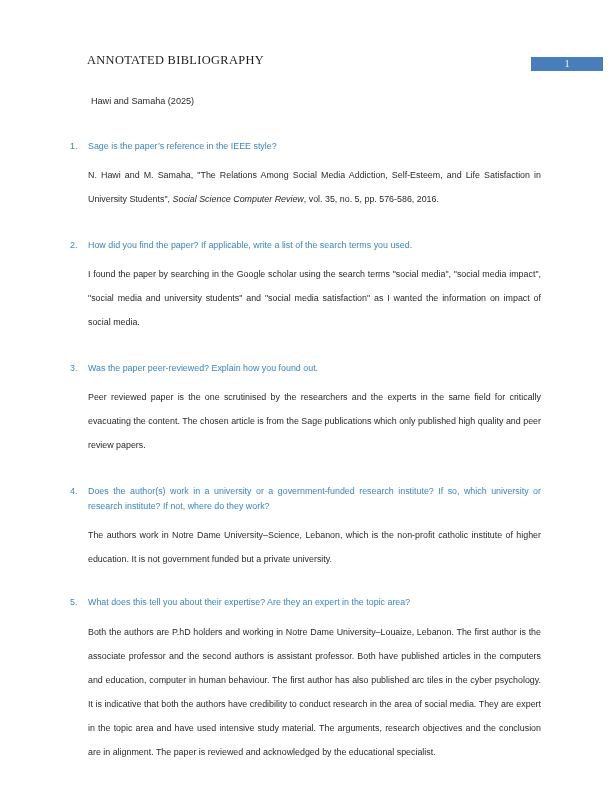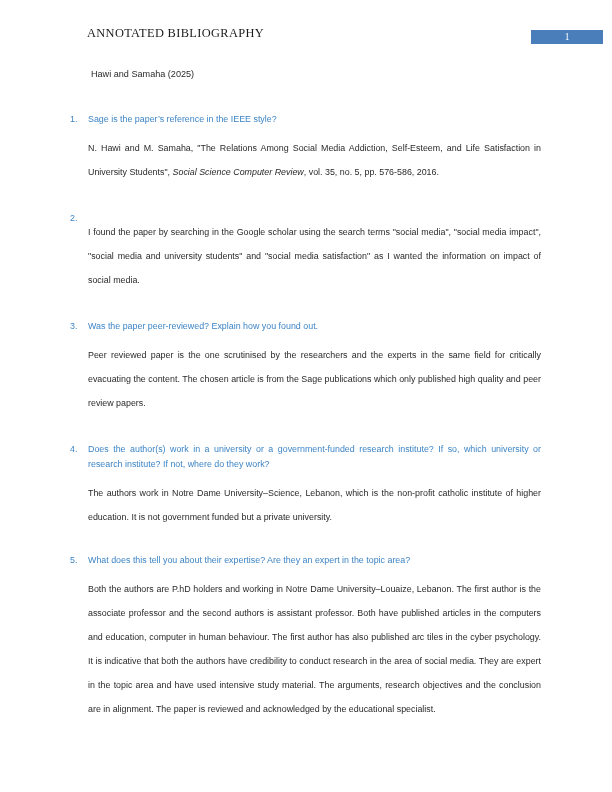--- a/index.html
+++ b/index.html
@@ -12,20 +12,21 @@
     height: 792px;
     position: relative;
     font-family: "Liberation Sans", sans-serif;
     -webkit-font-smoothing: antialiased;
   }
 
   .page {
     position: absolute;
     inset: 0;
     background: #ffffff;
+    margin-top: 27px;
   }
 
   
   .header {
     position: absolute;
     left: 0;
     right: 0;
     top: 26px;
     height: 22px;
   }
@@ -143,20 +144,21 @@
       <div class="qa-item">
         <span class="q-number">1.</span>
         <p class="question">Sage is the paper’s reference in the IEEE style?</p>
         <p class="answer"><span>N. Hawi and M. Samaha, "The Relations Among Social Media Addiction, Self-Esteem, and Life Satisfaction in University Students", </span><em class="journal">Social Science Computer Review</em><span>, vol. 35, no. 5, pp. 576-586, 2016.</span></p>
       </div>
 
       <div class="spacer-md"></div>
 
       <div class="qa-item">
         <span class="q-number">2.</span>
+        <p class="question">How did you find the paper? If applicable, write a list of the search terms you used.</p>
         <p class="answer">I found the paper by searching in the Google scholar using the search terms "social media", "social media impact", "social media and  university students" and  "social media satisfaction" as I wanted the information on impact of social media.</p>
       </div>
 
       <div class="spacer-md"></div>
 
       <div class="qa-item">
         <span class="q-number">3.</span>
         <p class="question">Was the paper peer-reviewed? Explain how you found out.</p>
         <p class="answer">Peer reviewed paper is the one scrutinised by the researchers and the experts in the same field for critically evacuating the content. The chosen article is from the Sage publications which only published high quality and peer review papers.</p>
       </div>

